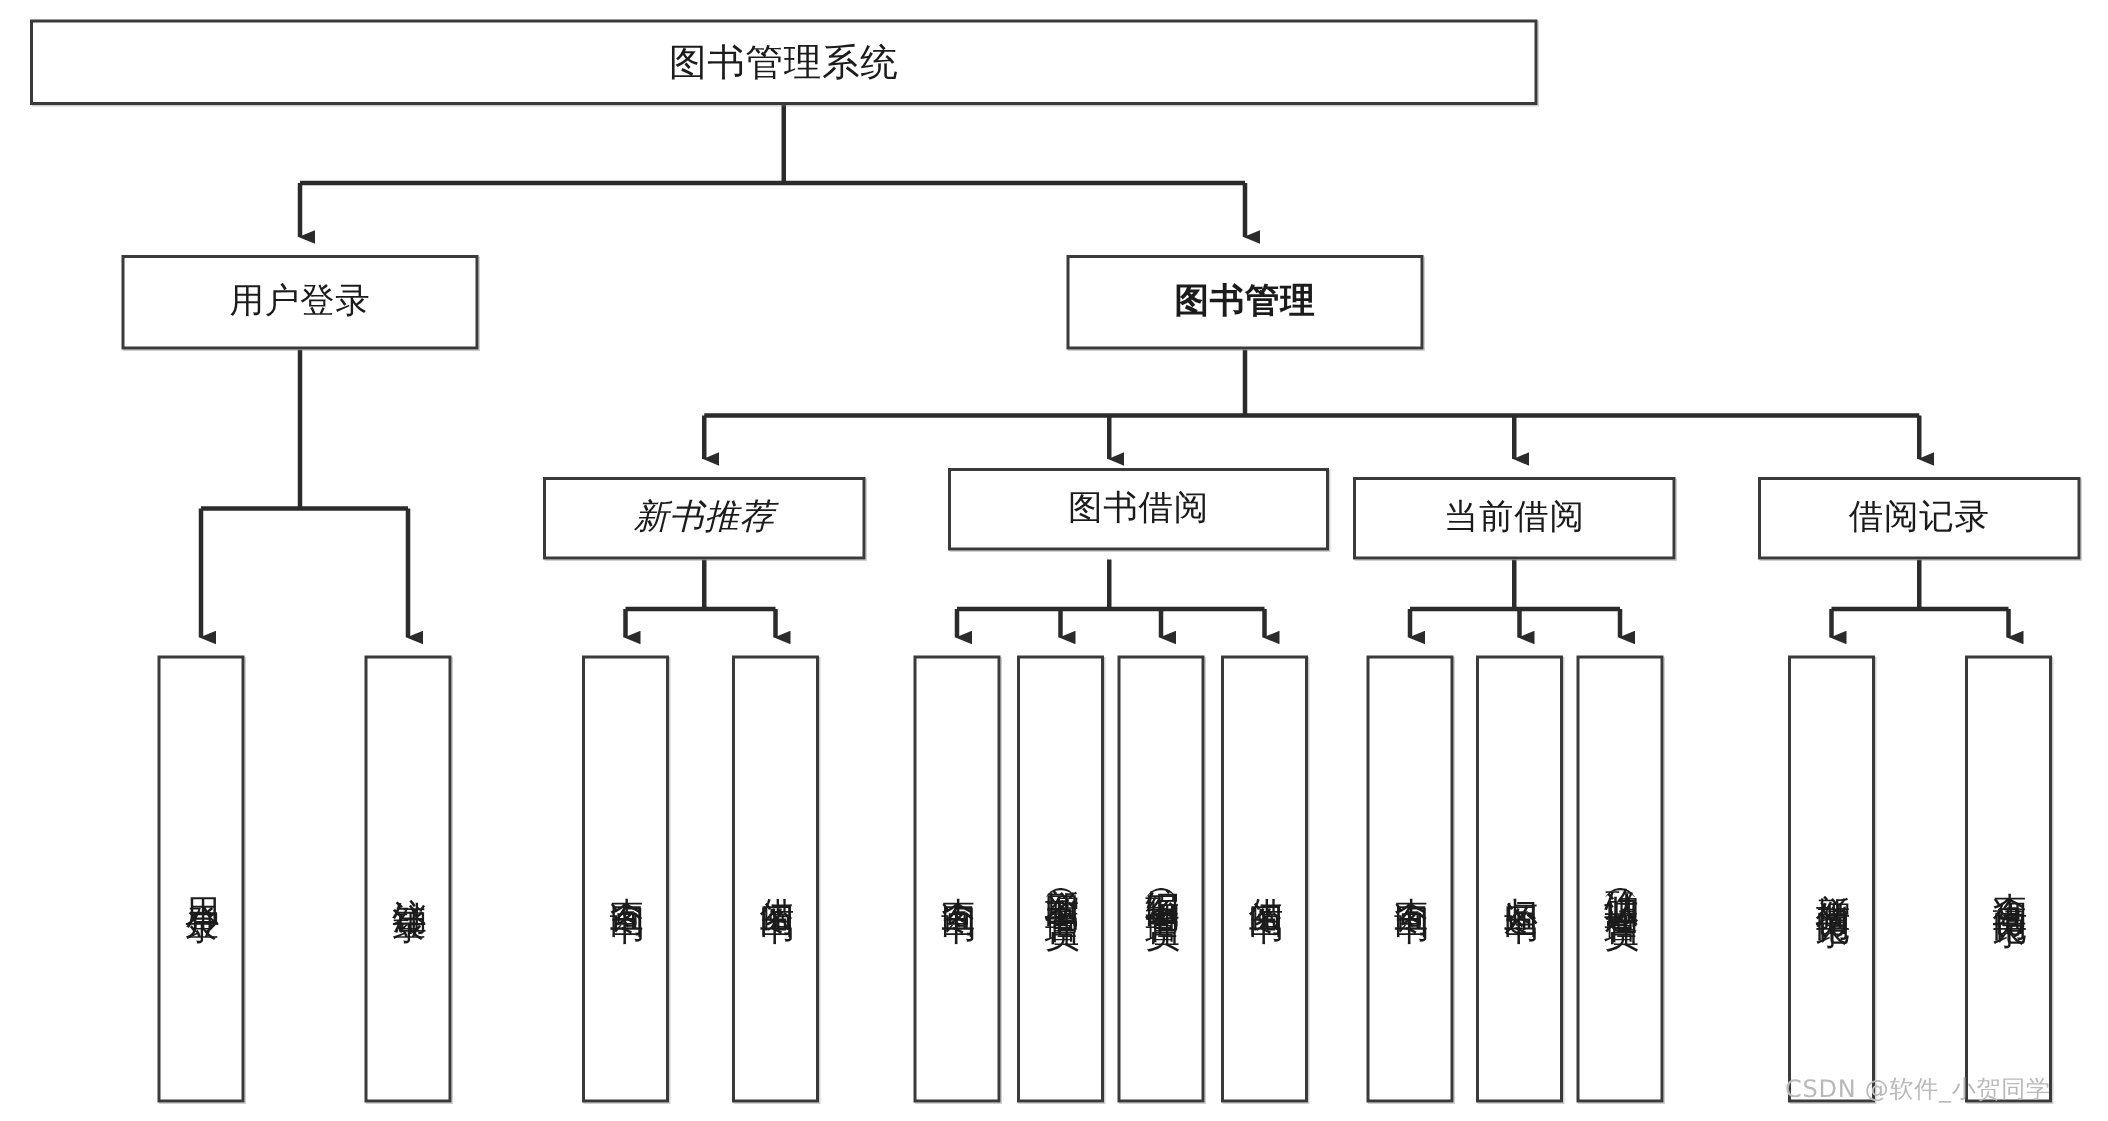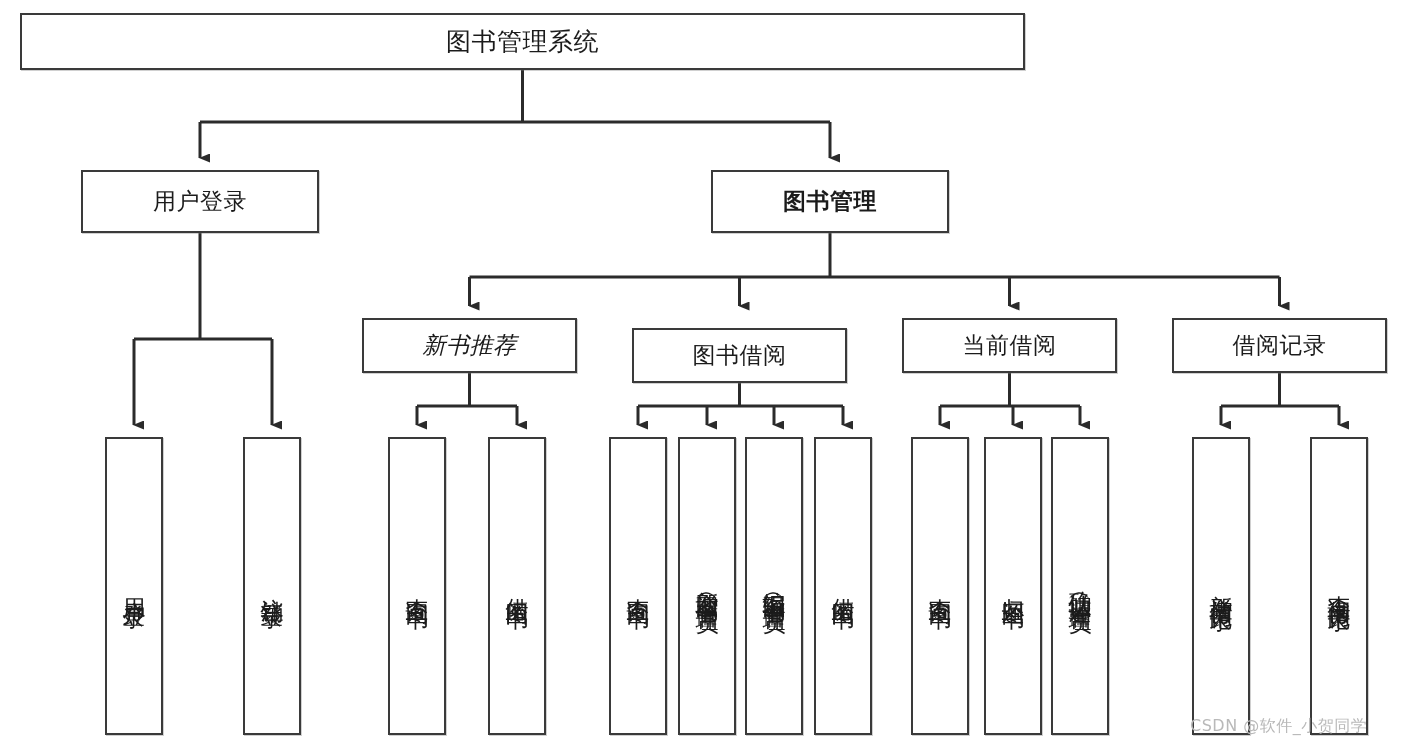--- a/index.html
+++ b/index.html
@@ -128,21 +128,21 @@
   <div class="node horiz" id="node-l2_1" style="left: 81px; top: 170px; width: 238px; height: 63px;">
     <span class="label">用户登录</span>
   </div>
   <div class="node horiz" id="node-l2_2" style="left: 711px; top: 170px; width: 238px; height: 63px; font-weight: bold;">
     <span class="label">图书管理</span>
   </div>
 
   <div class="node horiz" id="node-l3_1" style="left: 362px; top: 318px; width: 215px; height: 55px; font-style: italic;">
     <span class="label">新书推荐</span>
   </div>
-  <div class="node horiz" id="node-l3_2" style="left: 632px; top: 328px; width: 215px; height: 55px;">
+  <div class="node horiz" id="node-l3_2" style="left: 632px; top: 312px; width: 254px; height: 55px;">
     <span class="label">图书借阅</span>
   </div>
   <div class="node horiz" id="node-l3_4" style="left: 1172px; top: 318px; width: 215px; height: 55px;">
     <span class="label">借阅记录</span>
   </div>
   <div class="node horiz" id="node-l3_3" style="left: 902px; top: 318px; width: 215px; height: 55px;">
     <span class="label">当前借阅</span>
   </div>
 
   <div class="node vert" id="node-leaf_1" style="left: 105px; top: 437px; width: 58px; height: 298px;">

